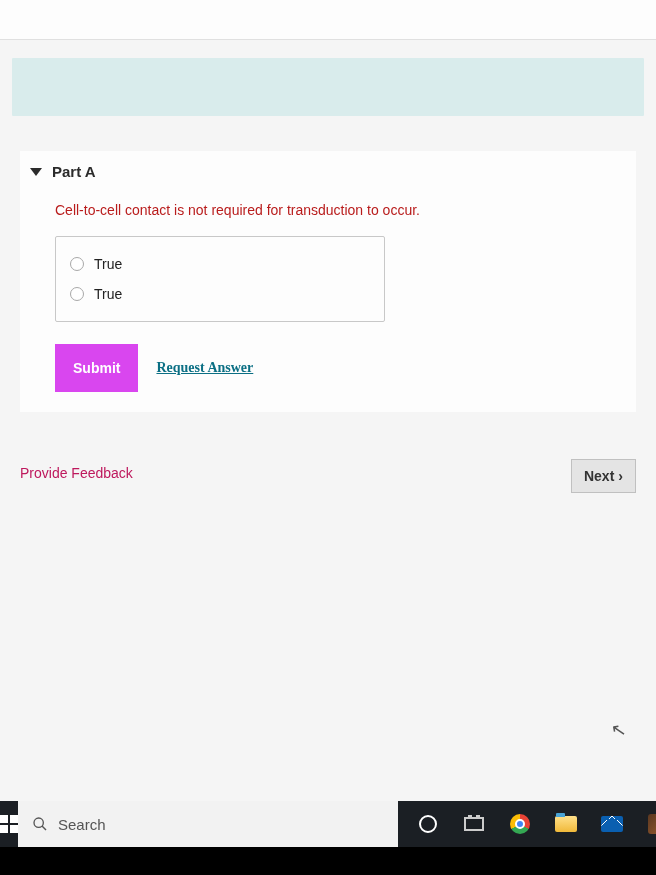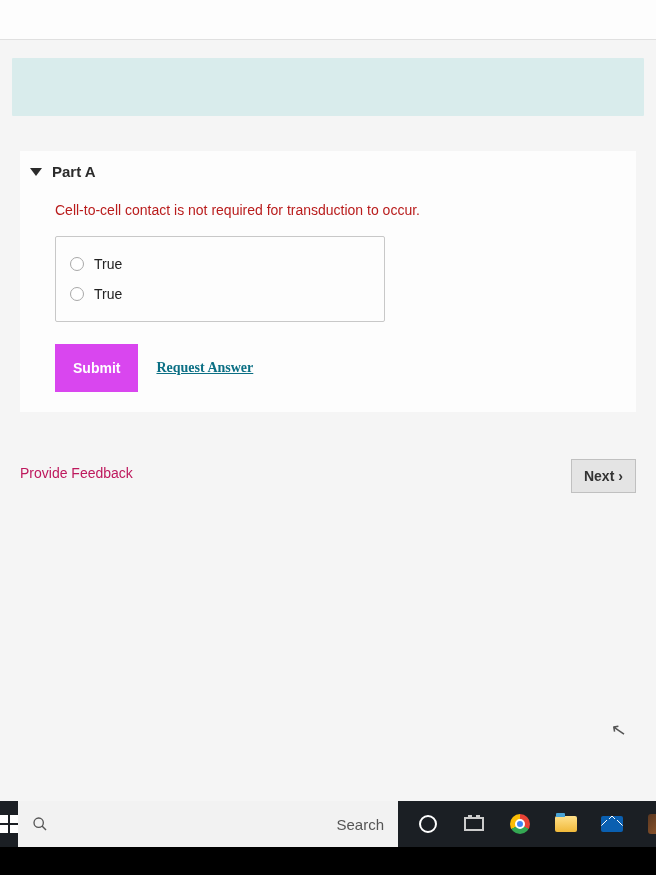--- a/index.html
+++ b/index.html
@@ -167,21 +167,20 @@
     .win-logo div { background: #fff; }
     
     .search-box {
       flex: 0 0 380px;
       background: #f2f2f2;
       display: flex;
       align-items: center;
       padding: 0 14px;
       gap: 10px;
       cursor: text;
-      justify-content: space-between;
     }
     .search-icon-svg { width: 16px; height: 16px; }
     .search-text { color: #555; font-size: 15px; }
     
     .task-icons {
       flex: 1;
       display: flex;
       align-items: center;
       justify-content: flex-start;
       padding-left: 10px;

